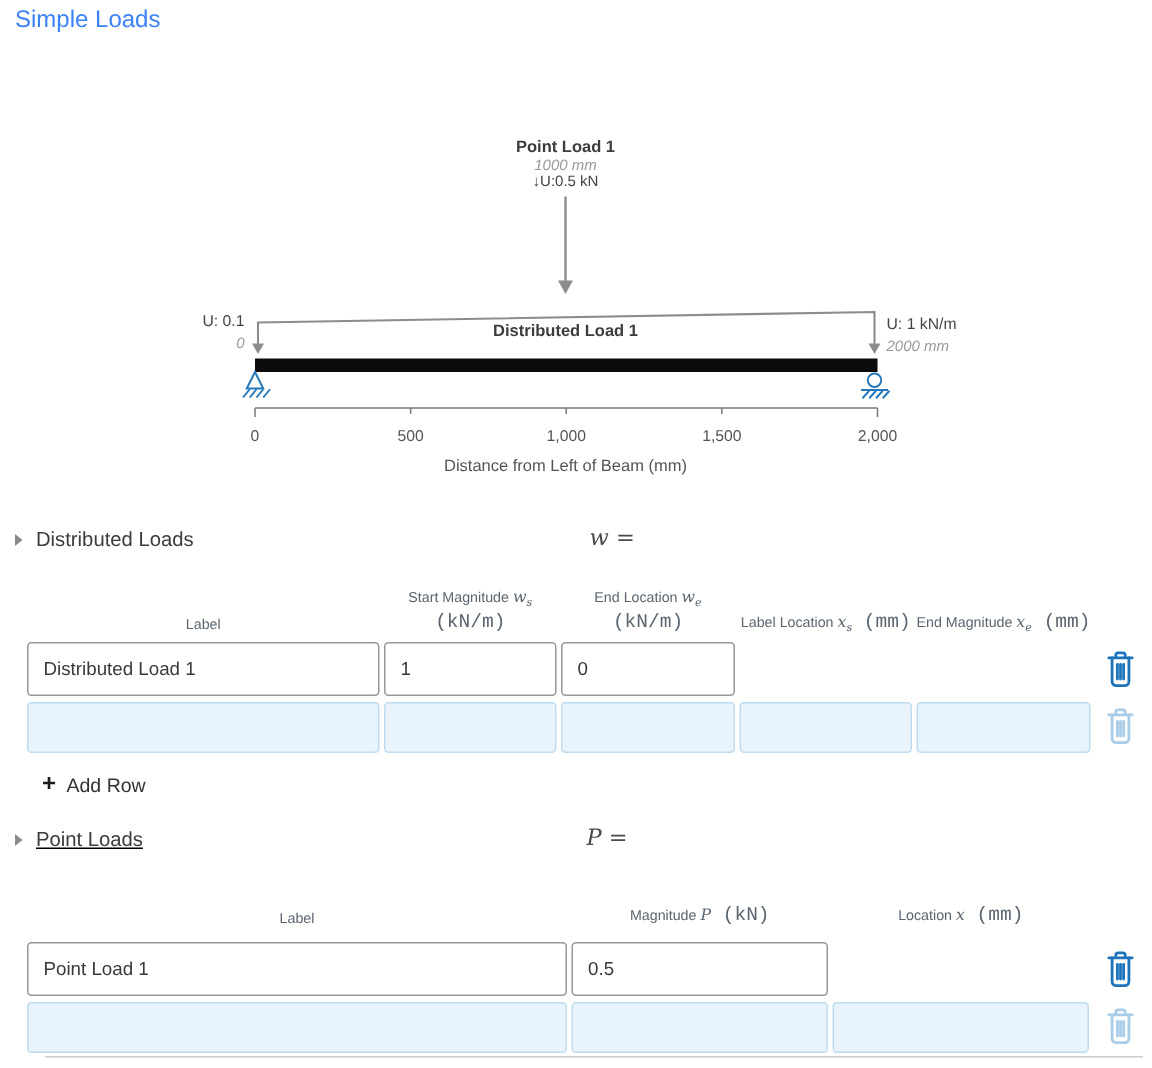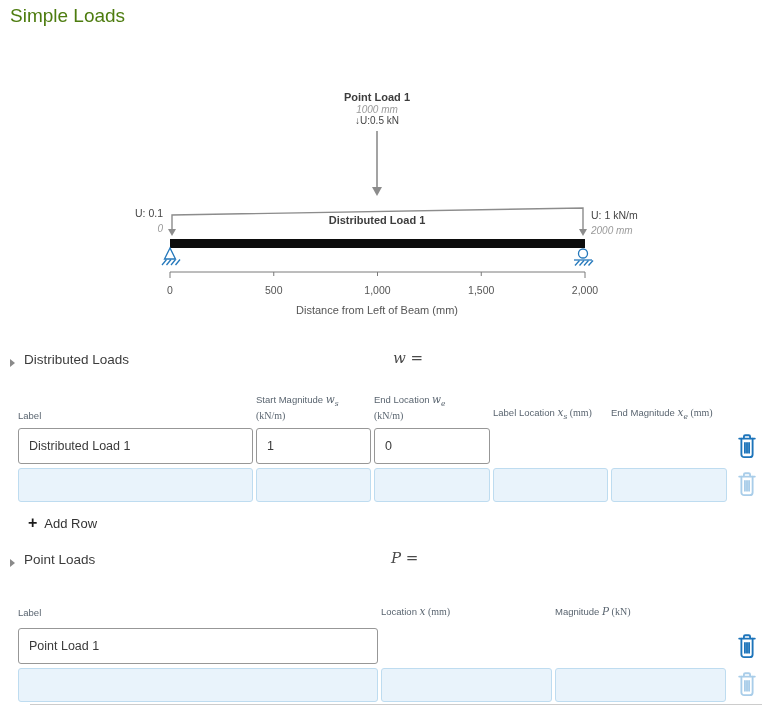--- a/index.html
+++ b/index.html
@@ -1,47 +1,47 @@
 <!DOCTYPE html>
 <html><head>
 <meta charset="utf-8">
 <style>
   * { margin:0; padding:0; box-sizing:border-box; }
   html,body { width:768px; height:712px; background:#ffffff; font-family:"Liberation Sans",sans-serif; position:relative; overflow:hidden; }
   .abs { position:absolute; }
 
   
-  .page-title { left:10px; top:5px; font-size:19px; color:#4d7c0f; cursor:pointer; }
+  .page-title { left:10px; top:5px; font-size:16px; color:#3b82f6; cursor:pointer; }
 
   
   .diagram-svg { left:0; top:0; }
   .pl-title { font:bold 11px "Liberation Sans",sans-serif; fill:#3d3d3d; }
   .pl-loc   { font:italic 10px "Liberation Sans",sans-serif; fill:#9a9a9a; }
   .pl-mag   { font:10px "Liberation Sans",sans-serif; fill:#444; }
   .pl-arrow { font-weight:bold; }
   .dl-title { font:bold 11px "Liberation Sans",sans-serif; fill:#3d3d3d; }
   .dl-mag   { font:10.5px "Liberation Sans",sans-serif; fill:#444; }
   .dl-loc   { font:italic 10px "Liberation Sans",sans-serif; fill:#9a9a9a; }
   .axis-tick-label { font:10.5px "Liberation Sans",sans-serif; fill:#555; }
   .axis-title { font:11px "Liberation Sans",sans-serif; fill:#555; }
 
   
-  .section-header { display:flex; align-items:flex-end; gap:9px; cursor:pointer; }
+  .section-header { display:flex; align-items:center; gap:9px; cursor:pointer; }
   .chevron { width:0; height:0; border-left:5px solid #8a8a8a; border-top:4px solid transparent; border-bottom:4px solid transparent; }
   .section-title { font-size:13.5px; color:#3c3c3c; }
   .math-label { font-family:"DejaVu Serif",serif; font-style:italic; font-size:15px; color:#4a4a4a; }
 
   
   .grid-dist { left:18px; width:710px; display:grid; grid-template-columns:235px 115px 116px 115px 116px; column-gap:3px; }
   .grid-pt   { left:18px; width:708px; display:grid; grid-template-columns:360px 171px 171px; column-gap:3px; }
   .hdr-row { align-items:end; }
-  .hdr-cell { font-size:9.5px; color:#5a6570; line-height:1.3; padding-bottom:3px; }
+  .hdr-cell { font-size:9.5px; color:#5a6570; text-align:center; line-height:1.3; padding-bottom:3px; }
   .hdr-math { font-family:"DejaVu Serif",serif; font-style:italic; font-size:10.5px; }
   .hdr-sub  { font-family:"DejaVu Serif",serif; font-style:italic; font-size:7.5px; }
-  .hdr-unit { font-family:Liberation Serif, serif; font-size:10px; }
+  .hdr-unit { font-family:Liberation Mono, monospace; font-size:13px; }
 
   .cell { height:36px; background:#fff; border:1px solid #979797; border-radius:3px; padding-left:10px; display:flex; align-items:center; font-size:12.5px; color:#3a3a3a; cursor:text; }
   .cell.empty { height:34px; background:#e9f3fb; border-color:#bedcf0; }
 
   .trash-btn { width:22px; height:27px; cursor:pointer; color:#1d74ba; background:none; border:none; padding:0; }
   .trash-btn.faded { color:#a9cde9; cursor:default; }
 
   .add-row { display:flex; align-items:center; gap:7px; font-size:13px; color:#333; cursor:pointer; background:none; border:none; }
   .add-plus { font-weight:bold; font-size:16px; color:#1b1b1b; line-height:1; }
 
@@ -164,34 +164,35 @@
   <svg width="22" height="27" viewBox="2 2 20 26">
       <use href="#trash-sym"></use>
     </svg>
 </button>
 
 <button class="abs add-row" style="left:28px; top:515px;">
   <span class="add-plus">+</span>
   <span>Add Row</span>
 </button>
 
-<div class="abs section-header" style="left:10px; top:552px;">
+<div class="abs section-header" style="left:10px; top:552px;text-decoration:underline;">
   <span class="chevron"></span>
   <span class="section-title">Point Loads</span>
 </div>
 <div class="abs math-label" style="left:391px; top:549px;">P =</div>
 
 <div class="abs grid-pt hdr-row" style="top:600px; height:22px;">
   <div class="hdr-cell">Label</div>
+  <div class="hdr-cell"><span>Magnitude </span><span class="hdr-math">P</span><span class="hdr-unit"> (kN)</span></div>
   <div class="hdr-cell"><span>Location </span><span class="hdr-math">x</span><span class="hdr-unit"> (mm)</span></div>
-  <div class="hdr-cell"><span>Magnitude </span><span class="hdr-math">P</span><span class="hdr-unit"> (kN)</span></div>
 </div>
 
 <div class="abs grid-pt" style="top:628px;">
   <div class="cell">Point Load 1</div>
+  <div class="cell">0.5</div>
 </div>
 <button class="abs trash-btn" style="left:736px; top:633px;">
   <svg width="22" height="27" viewBox="2 2 20 26">
       <use href="#trash-sym"></use>
     </svg>
 </button>
 
 <div class="abs grid-pt" style="top:668px;">
   <div class="cell empty"></div>
   <div class="cell empty"></div>

